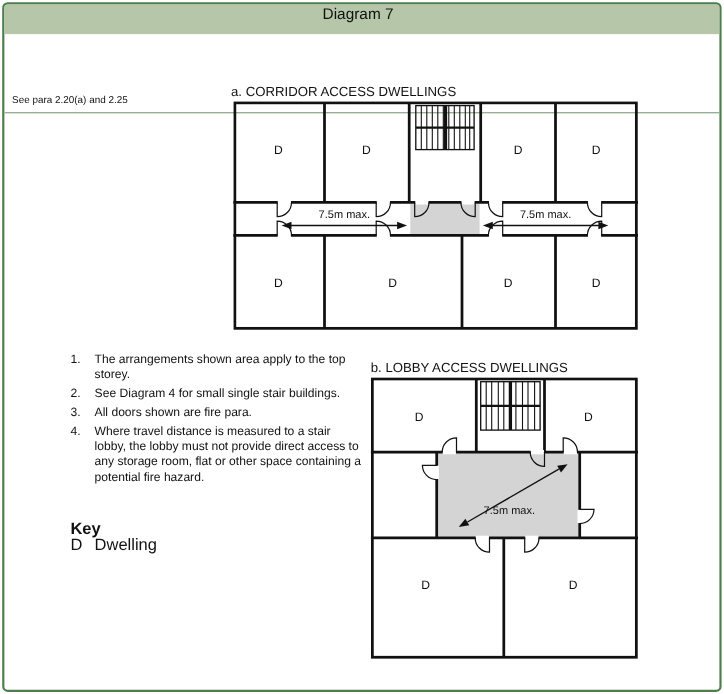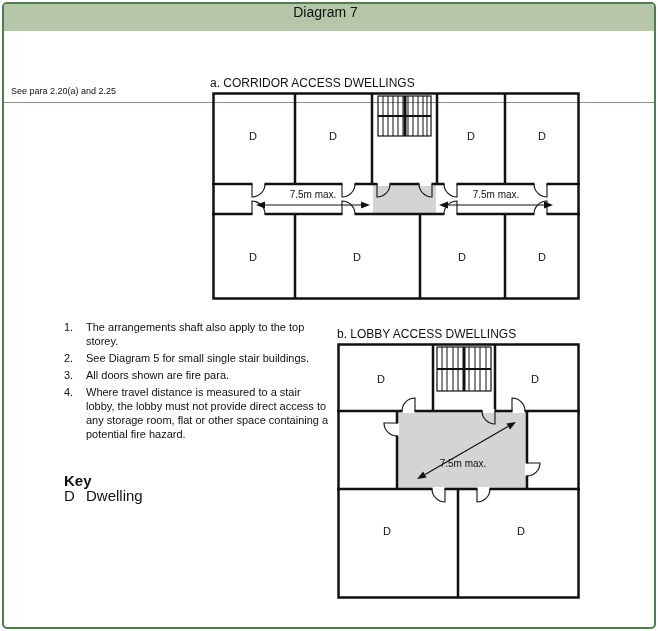--- a/index.html
+++ b/index.html
@@ -152,25 +152,25 @@
       <line x1="235" y1="113" x2="333" y2="113" stroke="var(--wall-black,#111)" stroke-width="1.2"></line>
       <polygon points="227,113 236,109.5 236,116.5" fill="var(--wall-black,#111)"></polygon>
       <polygon points="341,113 332,109.5 332,116.5" fill="var(--wall-black,#111)"></polygon>
       <text x="284" y="106" text-anchor="middle" font-size="10">7.5m max.</text>
     </g>
   </svg>
 
   <div class="notes">
     <div class="note-item">
       <span class="num">1.</span>
-      <span class="txt">The arrangements shaft also apply to the top storey.</span>
+      <span class="txt">The arrangements shown area apply to the top storey.</span>
     </div>
     <div class="note-item">
       <span class="num">2.</span>
-      <span class="txt">See Diagram 5 for small single stair buildings.</span>
+      <span class="txt">See Diagram 4 for small single stair buildings.</span>
     </div>
     <div class="note-item">
       <span class="num">3.</span>
       <span class="txt">All doors shown are fire para.</span>
     </div>
     <div class="note-item">
       <span class="num">4.</span>
       <span class="txt">Where travel distance is measured to a stair lobby, the lobby must not provide direct access to any storage room, flat or other space containing a potential fire hazard.</span>
     </div>
   </div>

